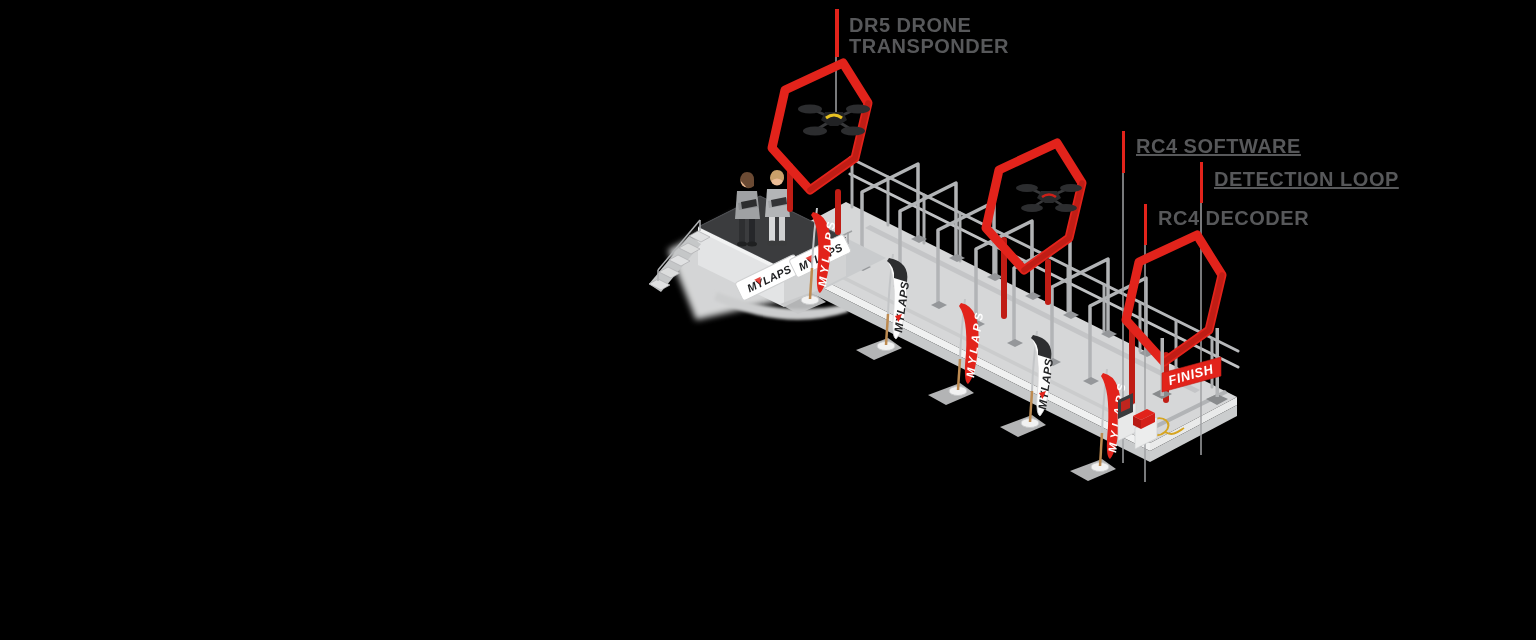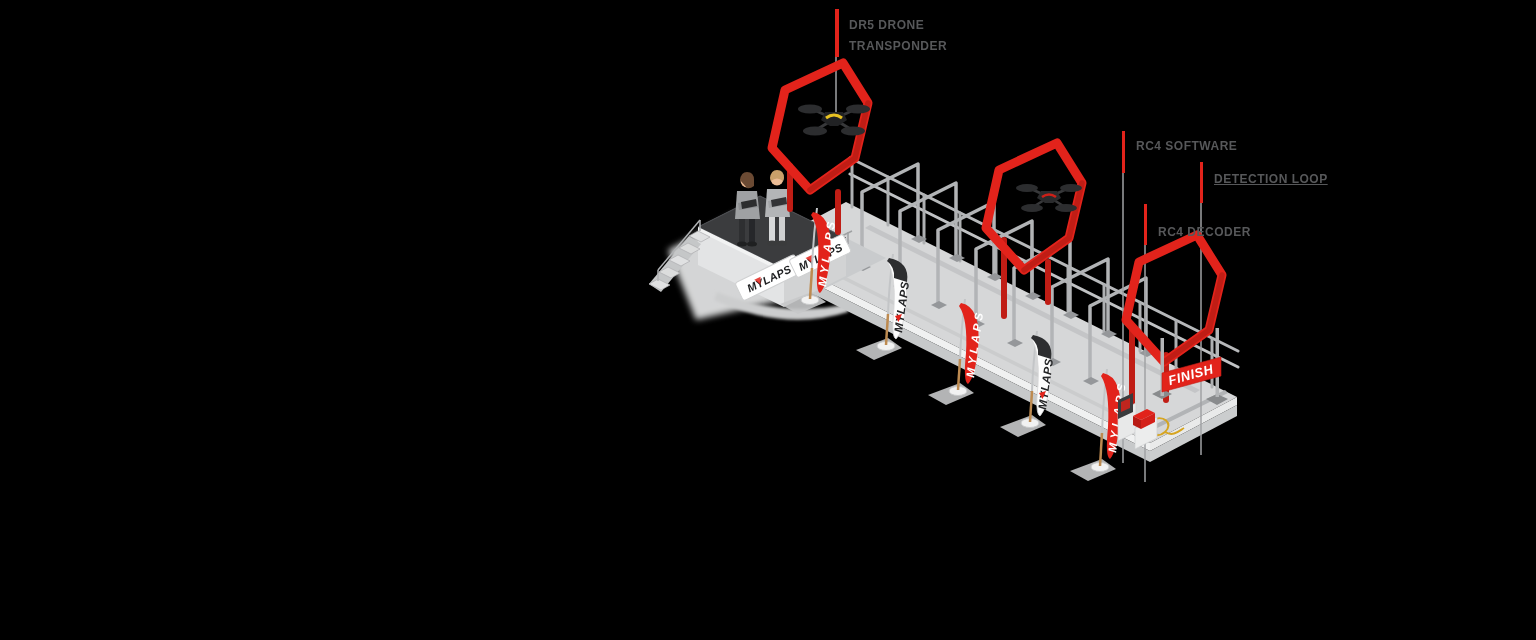--- a/index.html
+++ b/index.html
@@ -3,21 +3,21 @@
 <meta charset="utf-8">
 <style>
   html,body{margin:0;padding:0;background:#000;}
   .stage{position:relative;width:1536px;height:640px;background:#000;overflow:hidden;
          font-family:"Liberation Sans", sans-serif;}
   .stage svg{position:absolute;left:0;top:0;}
   svg text{font-family:"Liberation Sans", sans-serif;}
   .flag-text{font-size:11.5px;font-weight:bold;font-style:italic;letter-spacing:.8px;}
   .board-text{font-size:11px;font-weight:bold;font-style:italic;letter-spacing:.3px;}
   .finish-text{font-size:13px;font-weight:bold;font-style:italic;letter-spacing:.6px;}
-  .callout-text{position:absolute;color:#57585a;font-weight:bold;font-size:12px;
+  .callout-text{position:absolute;color:#57585a;font-weight:bold;font-size:20px;
                 letter-spacing:.5px;line-height:21px;white-space:nowrap;}
   .tick{position:absolute;width:3.5px;background:#e2231b;}
 </style>
 </head>
 <body>
 
 <div class="stage">
 
 <svg width="1536" height="640" viewBox="0 0 1536 640">
   <defs>
@@ -283,24 +283,24 @@
 
 <div>
   <div class="tick" style="left:835px;top:9px;height:48px;"></div>
   <div class="callout-text" style="left:849px;top:15px;">
     <div>DR5 DRONE</div>
     <div>TRANSPONDER</div>
   </div>
 </div>
 <div>
   <div class="tick" style="left:1121.5px;top:131px;height:42px;"></div>
-  <div class="callout-text" style="left:1136px;top:136px;">RC4 SOFTWARE</div>
+  <div class="callout-text" style="left:1136px;top:136px;text-decoration:underline;">RC4 SOFTWARE</div>
 </div>
 <div>
   <div class="tick" style="left:1199.5px;top:162px;height:41px;"></div>
   <div class="callout-text" style="left:1214px;top:169px;text-decoration:underline;">DETECTION LOOP</div>
 </div>
 <div>
   <div class="tick" style="left:1143.5px;top:204px;height:41px;"></div>
-  <div class="callout-text" style="left:1158px;top:222px;">RC4 DECODER</div>
+  <div class="callout-text" style="left:1158px;top:208px;">RC4 DECODER</div>
 </div>
 
 </div>
 
 </body></html>

